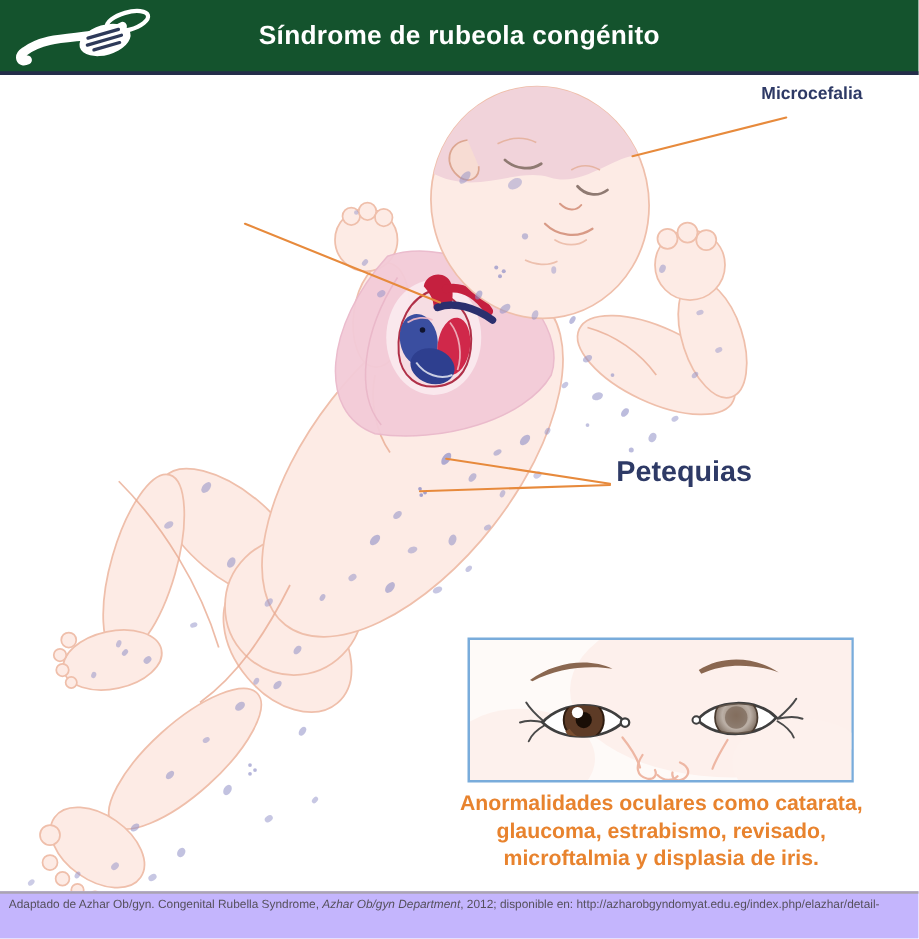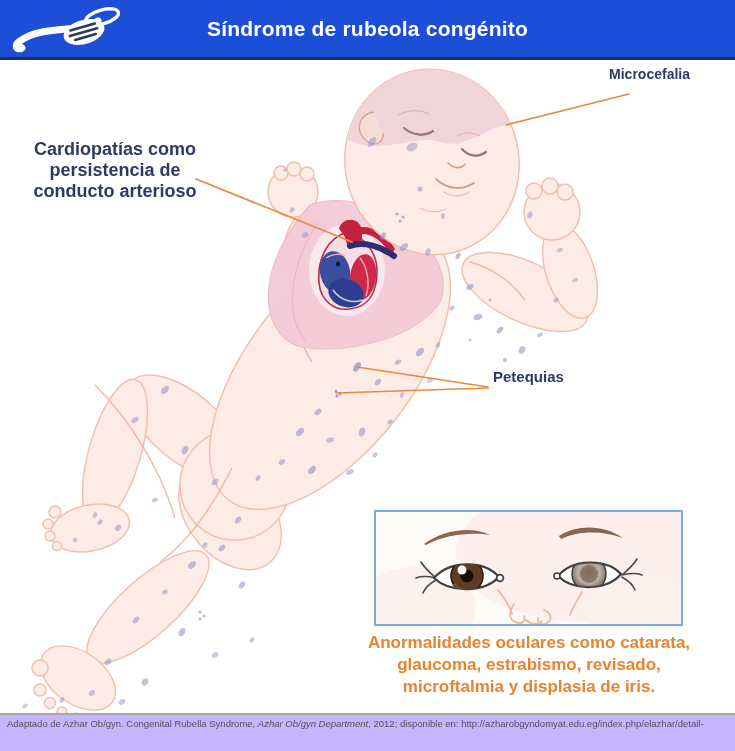--- a/index.html
+++ b/index.html
@@ -1,29 +1,29 @@
 <!DOCTYPE html>
 <html><head>
 <meta charset="utf-8">
 <style>
   html,body{margin:0;padding:0;background:#fff;}
   #page{position:relative;width:735px;height:751px;overflow:hidden;background:#fff;
         font-family:"Liberation Sans",sans-serif;}
   
-  #header{position:absolute;left:0;top:0;width:735px;height:57px;background:#1d4ed8;
+  #header{position:absolute;left:0;top:0;width:735px;height:57px;background:#14532d;
           border-bottom:3px solid #242d49;display:flex;align-items:center;justify-content:center;}
   #header .title{color:#ffffff;font-size:21px;font-weight:700;letter-spacing:.2px;}
   #logo{position:absolute;left:12px;top:4px;width:126px;height:50px;}
   
   #art{position:absolute;left:0;top:0;width:735px;height:751px;}
   
   .navy-label{position:absolute;color:#2e3a66;font-weight:600;font-size:18px;line-height:21px;}
   #lbl-micro{left:552px;top:64px;width:138px;text-align:right;font-size:14px;}
   #lbl-cardio{left:24px;top:139px;width:182px;text-align:center;}
-  #lbl-pete{left:493px;top:365px;width:130px;text-align:left;line-height:24px;font-size:15px;}
+  #lbl-pete{left:493px;top:365px;width:130px;text-align:left;line-height:24px;font-size:23px;}
   
   #eye-box{position:absolute;left:374px;top:510px;width:309px;height:116px;background:#ffffff;
            border:2px solid #79acdb;box-sizing:border-box;}
   #eye-box svg{display:block;width:100%;height:100%;}
   #eye-caption{position:absolute;left:366px;top:632px;width:326px;text-align:center;
                color:#e8832e;font-size:17px;font-weight:600;line-height:22px;}
   
   #footer{position:absolute;left:0;top:713px;width:735px;height:38px;background:#c4b5fd;
           border-top:2px solid #aba4b1;box-sizing:border-box;}
   #footer .cite{margin:3px 6px 0 7px;font-size:9.5px;line-height:12.5px;color:#55505c;
@@ -220,25 +220,20 @@
         <rect x="56" y="26.7" width="31" height="2.6" rx="1.3"></rect>
         <rect x="60" y="31.9" width="24" height="2.6" rx="1.3"></rect>
       </g>
     </svg>
     <div class="title">Síndrome de rubeola congénito</div>
   </div>
 
   <div id="lbl-micro" class="navy-label">
     <span>Microcefalia</span>
   </div>
-  <div id="lbl-cardio" class="navy-label">
-    <div>Cardiopatías como</div>
-    <div>persistencia de</div>
-    <div>conducto arterioso</div>
-  </div>
   <div id="lbl-pete" class="navy-label">
     <div>Petequias</div>
   </div>
 
   <div id="eye-box">
     <svg viewBox="0 0 305 112">
       <rect x="0" y="0" width="305" height="112" fill="#fefaf8"></rect>
       <ellipse cx="210" cy="40" rx="130" ry="70" fill="#fdf0ec"></ellipse>
       <ellipse cx="40" cy="95" rx="60" ry="40" fill="#fdf1ed"></ellipse>
       <ellipse cx="265" cy="98" rx="55" ry="35" fill="#fdf1ed"></ellipse>

